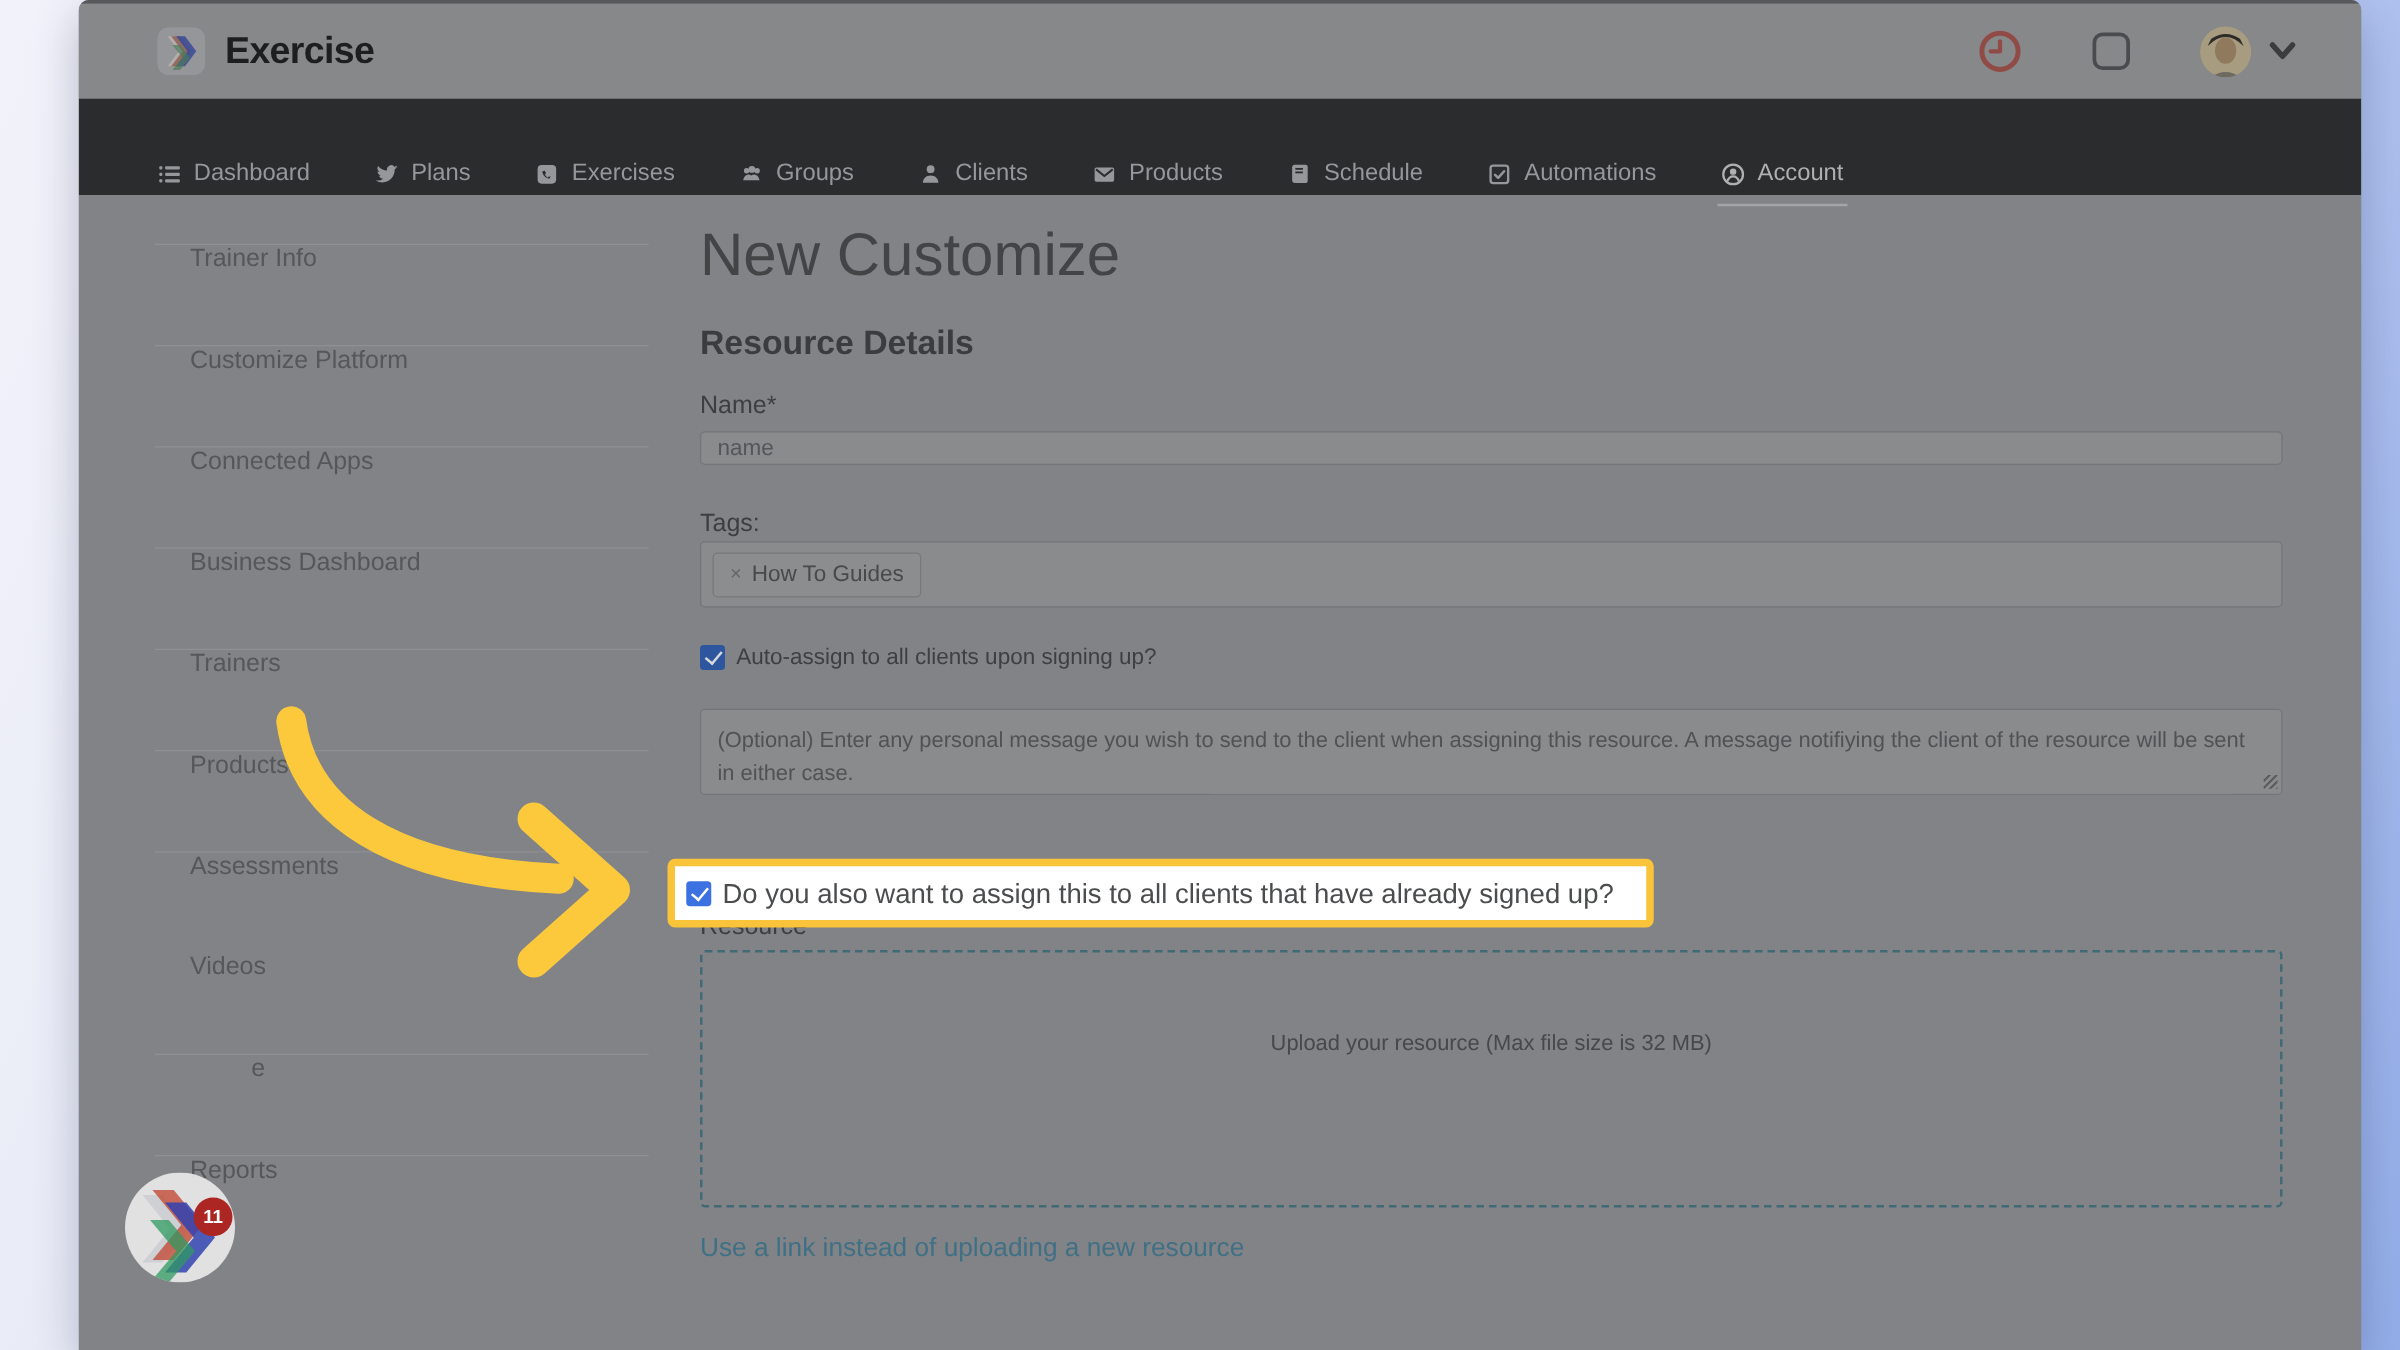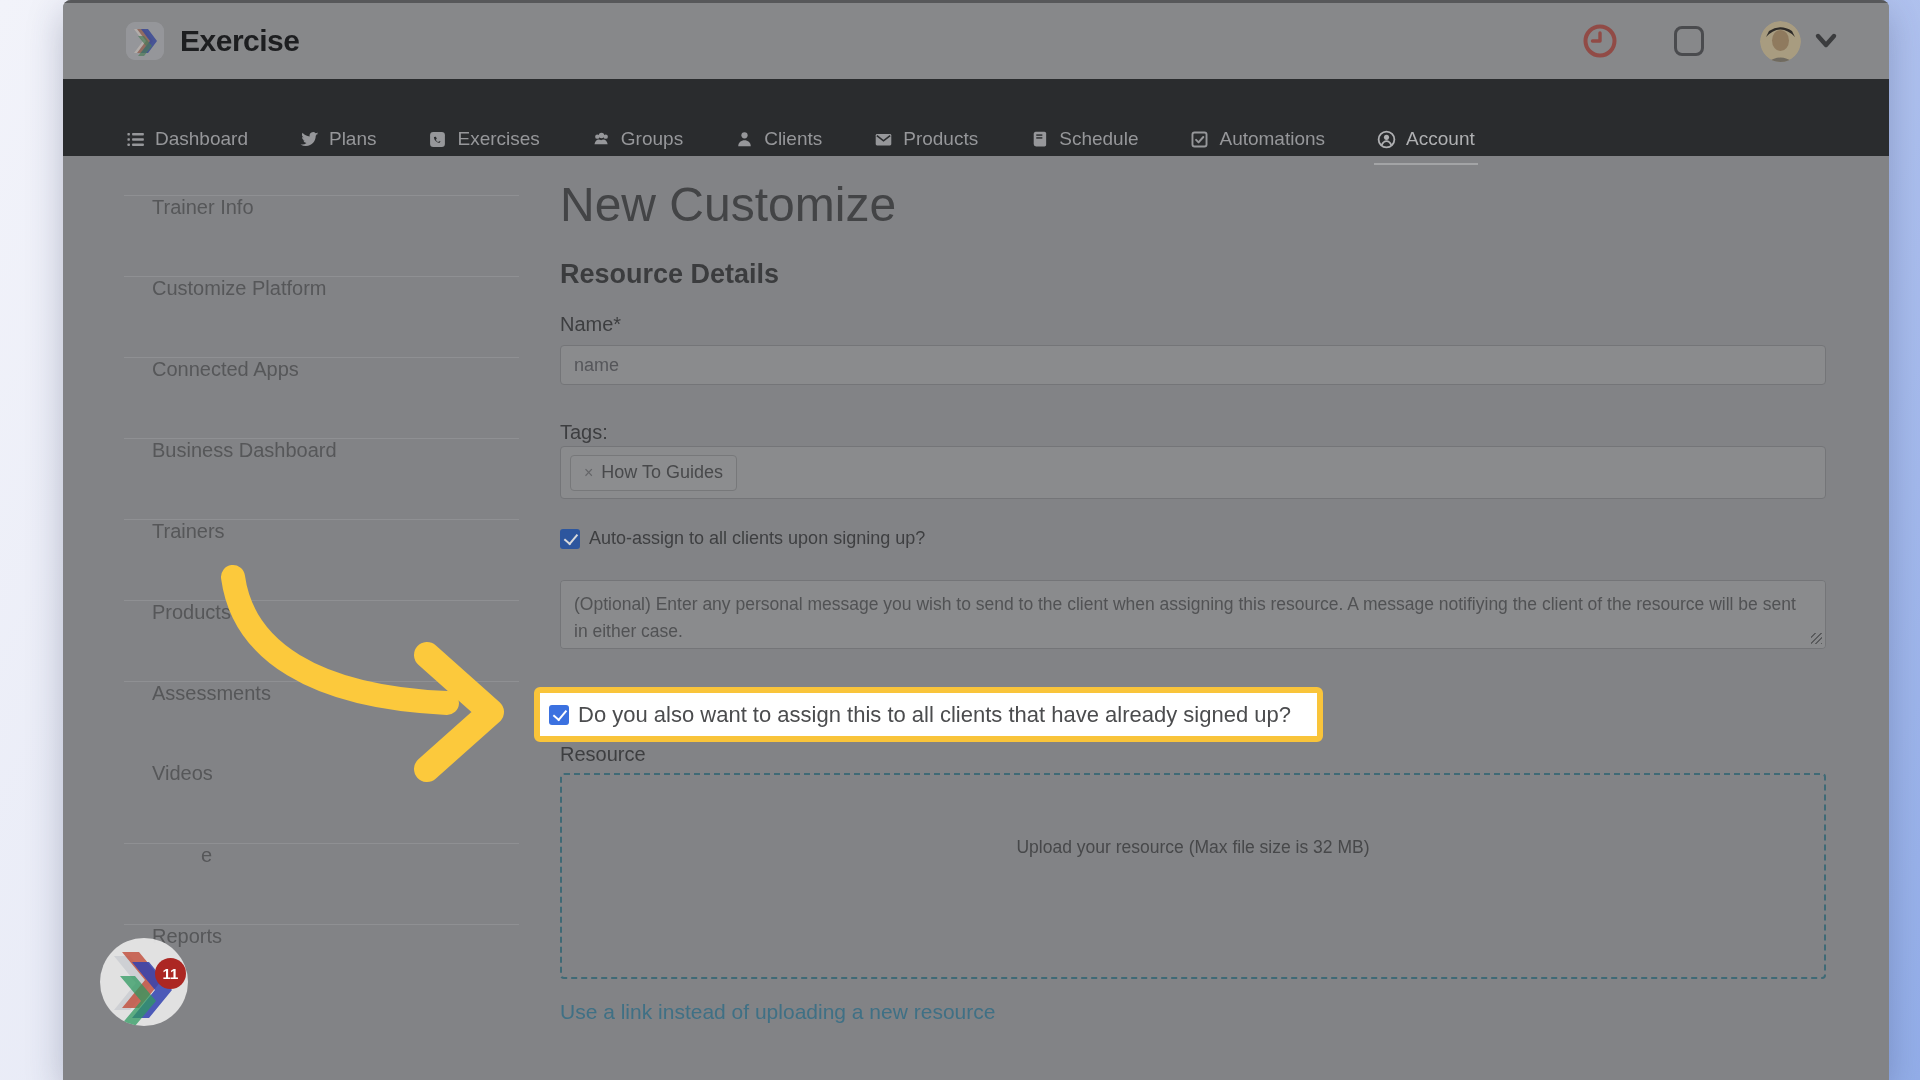--- a/index.html
+++ b/index.html
@@ -58,21 +58,21 @@
   }
   .side-item.active{ background:#76838b; border-top:none; color:#4e5254; }
   .side-item.after-active{ border-top:none; }
   .side-item.obscured{ padding-left:77px; }
 
   main{ flex:1; padding:20px 63px 0 41px; min-width:0; }
   .page-title{ font-size:48px; font-weight:200; color:#434446; line-height:58px; }
   .section-title{ margin-top:24px; font-size:27px; font-weight:700; color:#3b3c3e; line-height:32px; }
   .field-label{ display:block; margin-top:22px; font-size:20px; color:#3d3e40; line-height:24px; }
   .text-input{
-    margin-top:9px; width:100%; height:40px; background:#8a8b8d;
+    margin-top:9px; width:100%; height:27px; background:#8a8b8d;
     border:1px solid #747578; border-radius:4px; padding:0 13px;
     font-size:18px; color:#3e3f41; font-family:"Liberation Sans",sans-serif;
   }
   .text-input::placeholder{ color:#55565a; opacity:1; }
   .label-tags{ margin-top:35px; }
   .tags-box{
     margin-top:2px; width:100%; height:53px; background:#8a8b8d;
     border:1px solid #747578; border-radius:4px; display:flex; align-items:center;
     padding:0 9px; cursor:text;
   }

